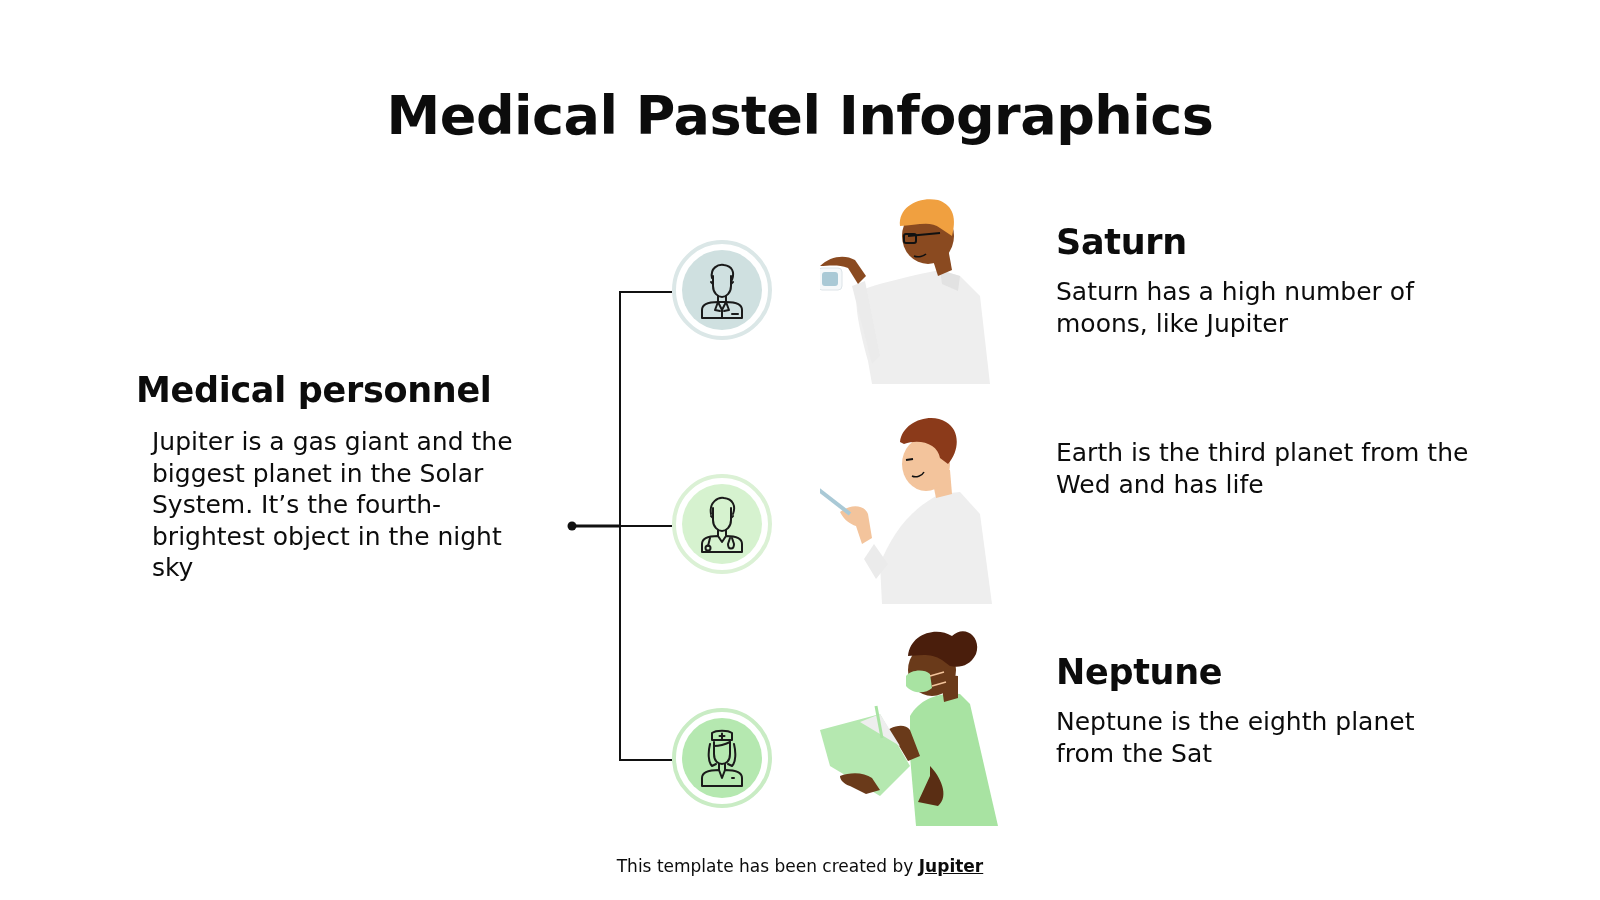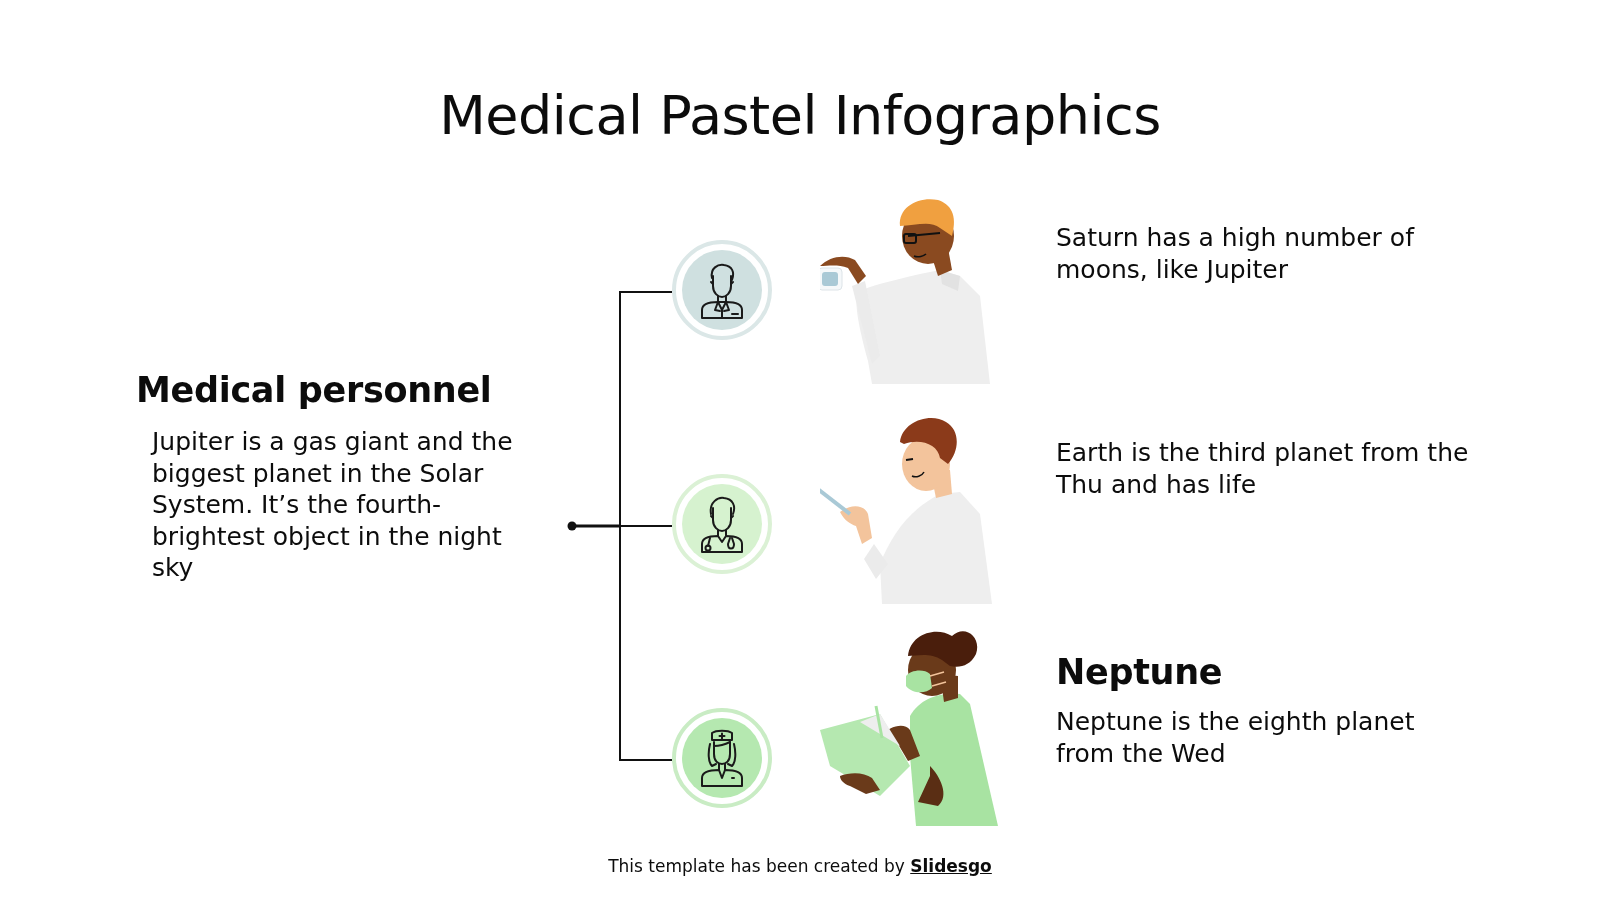--- a/index.html
+++ b/index.html
@@ -1,19 +1,19 @@
 <!DOCTYPE html>
 <html><head>
 <meta charset="utf-8">
 <style>
   html, body { margin: 0; padding: 0; background: #ffffff; }
   body { width: 1600px; height: 900px; position: relative; overflow: hidden;
          font-family: "DejaVu Sans", "Liberation Sans", sans-serif; color: #0c0c0c; }
   .title { position: absolute; left: 0; top: 84px; width: 1600px; text-align: center;
-           font-size: 54px; font-weight: normal; letter-spacing: -0.5px; }
+           font-size: 54px; font-weight: bold; letter-spacing: -0.5px; }
   .left-block { position: absolute; left: 136px; top: 370px; width: 420px; }
   .left-block h2 { margin: 0 0 14px 0; font-size: 35px; font-weight: bold; letter-spacing: -0.3px; }
   .left-block p { margin: 16px; font-size: 25px; line-height: 31.5px; }
   .lines { position: absolute; left: 0; top: 0; width: 1600px; height: 900px; }
   .circle { position: absolute; width: 100px; height: 100px; border-radius: 50%;
             display: flex; align-items: center; justify-content: center; }
   .circle .ring { position: absolute; inset: 0; border-radius: 50%; border: 4px solid; box-sizing: border-box; }
   .circle .inner { position: absolute; left: 10px; top: 10px; width: 80px; height: 80px; border-radius: 50%; }
   .circle svg { position: relative; z-index: 2; }
   .person { position: absolute; }
@@ -130,25 +130,26 @@
   <path d="M20 150 C30 146 44 146 52 152 L60 164 L46 168 L30 160 C24 158 20 154 20 150 Z" fill="#6a3a1a"></path>
   <path d="M56 80 L62 112" stroke="#a8e3a2" stroke-width="3"></path>
   <path d="M120 48 L138 50 L138 72 L124 76 Z" fill="#6a3a1a"></path>
   <ellipse cx="112" cy="44" rx="24" ry="26" fill="#6a3a1a"></ellipse>
   <path d="M88 30 C90 8 116 0 132 10 C144 -2 162 10 156 28 C150 40 140 42 130 40 L122 34 C110 26 96 30 88 30 Z" fill="#4a1e0c"></path>
   <path d="M86 50 C90 44 104 42 110 48 L112 62 C106 68 92 68 86 60 Z" fill="#a8e3a2"></path>
   <path d="M110 50 L124 46 M112 60 L126 56" stroke="#f3c49c" stroke-width="1.5"></path>
 </svg>
 
 <div class="item" style="top:222px;">
+  <h3>Saturn</h3>
   <p>Saturn has a high number of moons, like Jupiter</p>
 </div>
 <div class="item" style="top:437px;">
-  <p>Earth is the third planet from the Thu and has life</p>
+  <p>Earth is the third planet from the Wed and has life</p>
 </div>
 <div class="item" style="top:652px;">
   <h3>Neptune</h3>
-  <p>Neptune is the eighth planet from the Wed</p>
+  <p>Neptune is the eighth planet from the Sat</p>
 </div>
 
 <div class="footer">
-  <span>This template has been created by </span><a>Slidesgo</a>
+  <span>This template has been created by </span><a>Jupiter</a>
 </div>
 
 </body></html>

